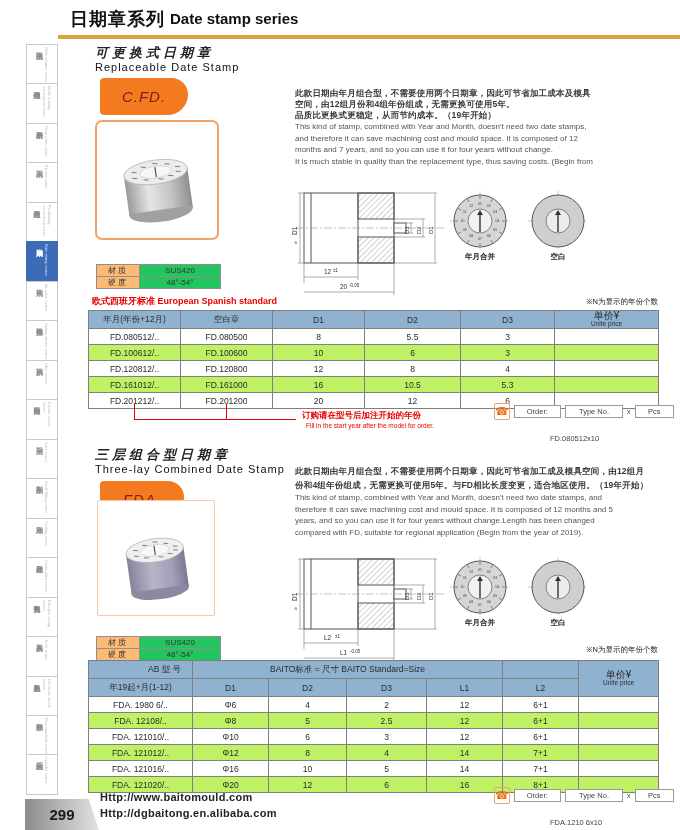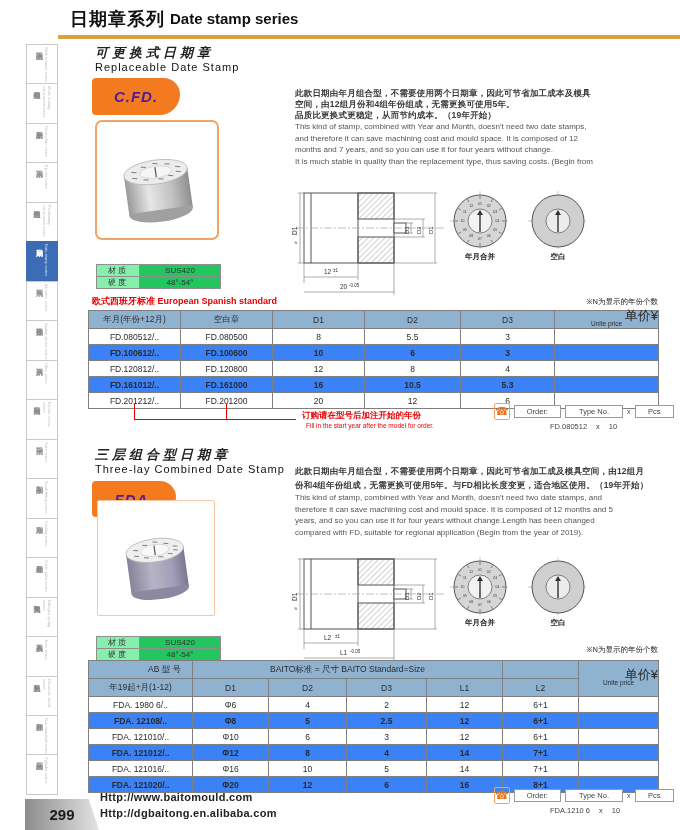--- a/index.html
+++ b/index.html
@@ -16,70 +16,70 @@
   .side-item{flex:1;box-sizing:border-box;border:1px solid #c9c9c9;margin-top:-1px;background:#fff;display:flex;justify-content:center;gap:1px;overflow:hidden;padding-top:2px;}
   .side-item .zh{writing-mode:vertical-rl;text-orientation:upright;font-size:7px;line-height:8px;color:#8a8a8a;letter-spacing:0px;}
   .side-item .en{writing-mode:vertical-rl;font-size:4px;line-height:5px;color:#c2c2c2;}
   .side-item.active{background:#3B6CB5;border-color:#3B6CB5;}
   .side-item.active .zh{color:#fff;}
   .side-item.active .en{color:#cfe0f5;}
 
   
   .sec-title-zh{position:absolute;left:95px;font-size:13px;font-weight:bold;font-style:italic;font-family:"DejaVu Serif",serif;letter-spacing:4px;color:#222;}
   .sec-title-en{position:absolute;left:95px;font-size:11px;letter-spacing:1px;color:#111;}
-  .badge{position:absolute;left:92px;width:88px;height:37px;background:#F47A1F;border-radius:6px 24px 30px 6px;color:#4c1d95;font-weight:bold;font-style:italic;font-size:15px;display:flex;align-items:center;justify-content:center;letter-spacing:1px;}
+  .badge{position:absolute;left:100px;width:88px;height:37px;background:#F47A1F;border-radius:6px 24px 30px 6px;color:#7f1d1d;font-weight:normal;font-style:italic;font-size:15px;display:flex;align-items:center;justify-content:center;letter-spacing:1px;}
 
   
   .desc{position:absolute;left:295px;width:382px;}
   .desc .zh-line{font-size:8.5px;line-height:11px;color:#3a3a3a;font-weight:bold;letter-spacing:0.2px;}
   .desc.wide .zh-line{line-height:14px;}
   .desc .en-block{margin-top:0;}
   .desc .en-line{font-size:8px;line-height:11.5px;color:#555;}
 
   
   .photo-box{position:absolute;background:#fff;display:flex;align-items:center;justify-content:center;}
   #photo1{left:95px;top:120px;width:120px;height:116px;border:2px solid #F2A365;border-radius:7px;}
   #photo2{left:97px;top:500px;width:116px;height:114px;border:1px solid #F8C7A8;border-radius:2px;}
 
   
   .mat{position:absolute;left:96px;border-collapse:collapse;font-size:8px;}
   .mat td{border:1px solid #8f8f8f;height:11px;padding:0 3px;color:#333;}
-  .mat td.lab{background:#86efac;width:36px;text-align:center;letter-spacing:2px;}
+  .mat td.lab{background:#fdba74;width:36px;text-align:center;letter-spacing:2px;}
   .mat td.val{background:#22c55e;width:74px;text-align:center;}
 
   
   .draw{position:absolute;left:292px;width:388px;height:118px;}
 
   
   .standard{position:absolute;left:92px;top:295px;font-size:9px;font-weight:bold;color:#E80000;}
   .note{position:absolute;right:22px;font-size:7.5px;color:#222;}
 
   
   .spec{position:absolute;left:88px;width:570px;border-collapse:collapse;table-layout:fixed;}
   .spec th,.spec td{border:1px solid #7f7f7f;font-weight:normal;text-align:center;color:#2b2b2b;font-size:8.5px;padding:0;}
   .spec thead th{background:#8FB2D0;height:17px;}
   .spec tbody td{height:15px;background:#fff;}
-  .spec tbody tr.alt td{background:#3b82f6;font-weight:bold;}
-  .price-zh{font-size:13px;line-height:8px;text-align:right;}
+  .spec tbody tr.alt td{background:#bef264;}
+  .price-zh{font-size:10px;line-height:8px;}
   .price-en{font-size:6.5px;line-height:7px;}
 
   
   .redline{position:absolute;background:#E80000;}
   .callout-zh{position:absolute;left:302px;top:410px;font-size:8.5px;font-weight:bold;color:#E80000;}
   .callout-en{position:absolute;left:306px;top:422px;font-size:6.5px;color:#E80000;}
 
   
   .order{position:absolute;width:180px;}
   .order-row{display:flex;align-items:center;gap:4px;}
   .phone-box{width:16px;height:15px;border:1px solid #F2A365;border-radius:2px;display:flex;align-items:center;justify-content:center;font-size:11px;color:#E8721C;transform:none;}
   .obox{border:1px solid #9a9a9a;font-size:7.5px;color:#444;padding:1px 12px;background:#fff;white-space:nowrap;}
   .typeno{width:48px;text-align:center;}
   .pcs{width:20px;text-align:center;}
   .ox{font-size:7px;color:#444;}
-  .order-ex{margin-left:56px;margin-top:2px;font-size:7.5px;color:#444;display:flex;gap:9px;}
+  .order-ex{margin-left:56px;margin-top:14px;font-size:7.5px;color:#444;display:flex;}
 
   
   .url{position:absolute;left:100px;font-size:11px;font-weight:bold;color:#222;letter-spacing:0.3px;}
   #page-tab{position:absolute;left:25px;top:799px;width:74px;height:31px;background:linear-gradient(90deg,#8c8c8c,#e3e3e3);clip-path:polygon(0 0,86% 0,100% 100%,0 100%);display:flex;align-items:center;justify-content:center;font-size:15px;font-weight:bold;color:#1a1a1a;}
 
   svg text{font-family:"Liberation Sans",sans-serif;}
 </style>
 </head>
 <body>
 

